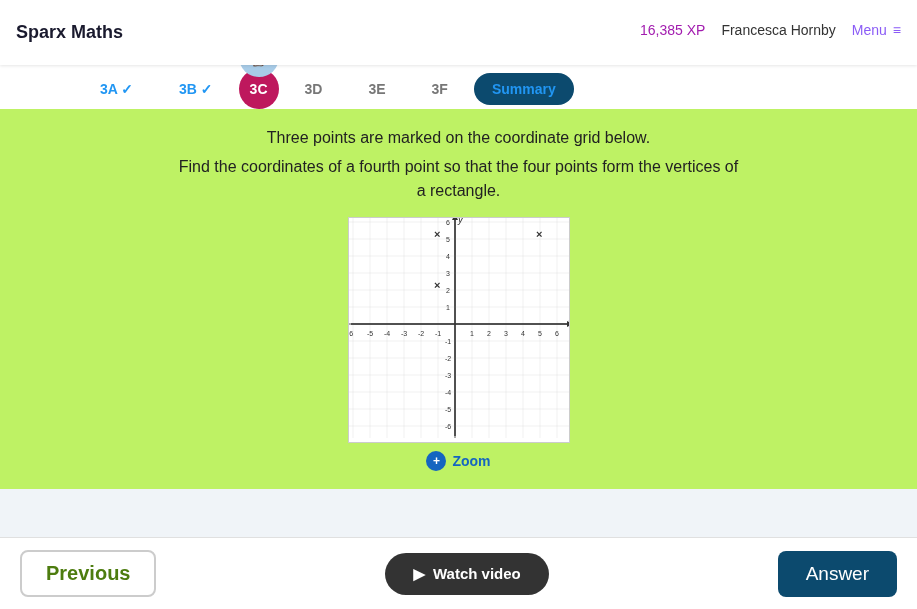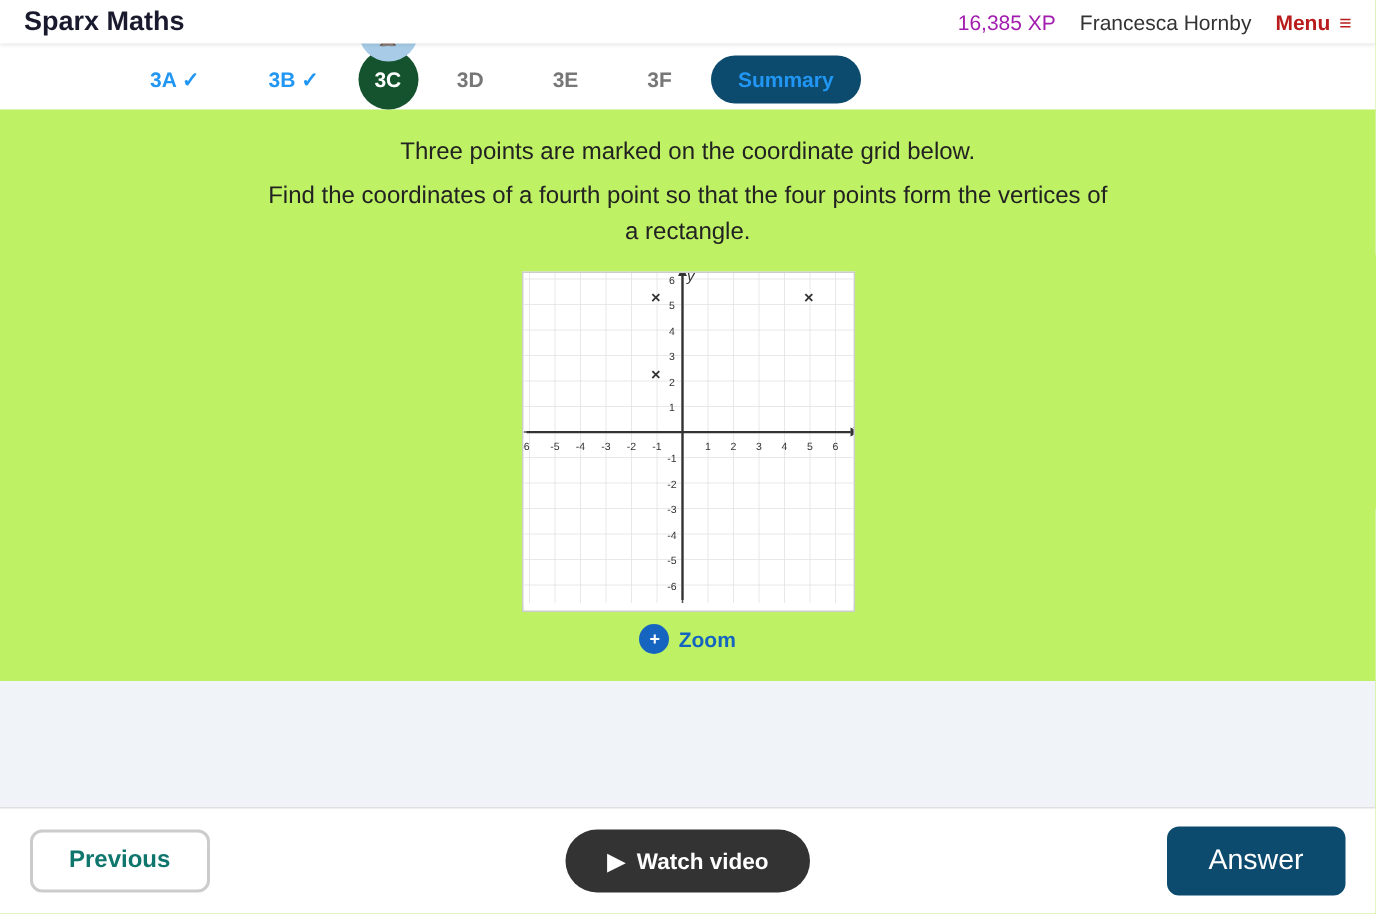--- a/index.html
+++ b/index.html
@@ -9,22 +9,22 @@
       width: 917px;
       height: 609px;
       overflow: hidden;
       position: relative;
     }
 
     
     .header {
       background: white;
       display: flex;
-      align-items: center;
-      padding: 4px 16px;
+      align-items: flex-start;
+      padding: 22px 16px;
       box-shadow: 0 1px 3px rgba(0,0,0,0.1);
       position: relative;
       z-index: 10;
     }
     .header-title {
       font-size: 18px;
       font-weight: bold;
       color: #1a1a2e;
       margin-right: auto;
     }
@@ -35,22 +35,22 @@
       font-size: 14px;
       color: #333;
     }
     .xp-text { color: #a21caf; font-weight: 400; }
     .user-name { color: #333; }
     .menu-btn {
       display: flex;
       align-items: center;
       gap: 6px;
       cursor: pointer;
-      font-weight: bold;
-      color: #b91c1c;
+      font-weight: normal;
+      color: #8b5cf6;
     }
 
     
     .main {
       padding: 20px 40px 10px;
       background: #bef264;
     }
     .question-text {
       text-align: center;
       font-size: 16px;
@@ -111,23 +111,23 @@
       display: flex;
       align-items: center;
       justify-content: space-between;
       border-top: 1px solid #e0e0e0;
     }
     .prev-btn {
       background: white;
       border: 2px solid #ccc;
       border-radius: 8px;
       padding: 10px 24px;
-      font-size: 16px;
-      font-weight: 600;
-      color: #0f766e;
+      font-size: 20px;
+      font-weight: 600;
+      color: #4d7c0f;
       cursor: pointer;
     }
     .watch-btn {
       background: #333;
       border: none;
       border-radius: 24px;
       padding: 12px 28px;
       font-size: 15px;
       font-weight: 600;
       color: white;
@@ -158,21 +158,21 @@
       padding: 10px 20px;
       font-size: 14px;
       font-weight: 600;
       color: #777;
       cursor: pointer;
     }
     .tab-item.done {
       color: #2196F3;
     }
     .tab-active-circle {
-      background: #14532d;
+      background: #be185d;
       color: white;
       border-radius: 50%;
       width: 40px;
       height: 40px;
       display: flex;
       align-items: center;
       justify-content: center;
       font-size: 14px;
       font-weight: 700;
       cursor: pointer;

